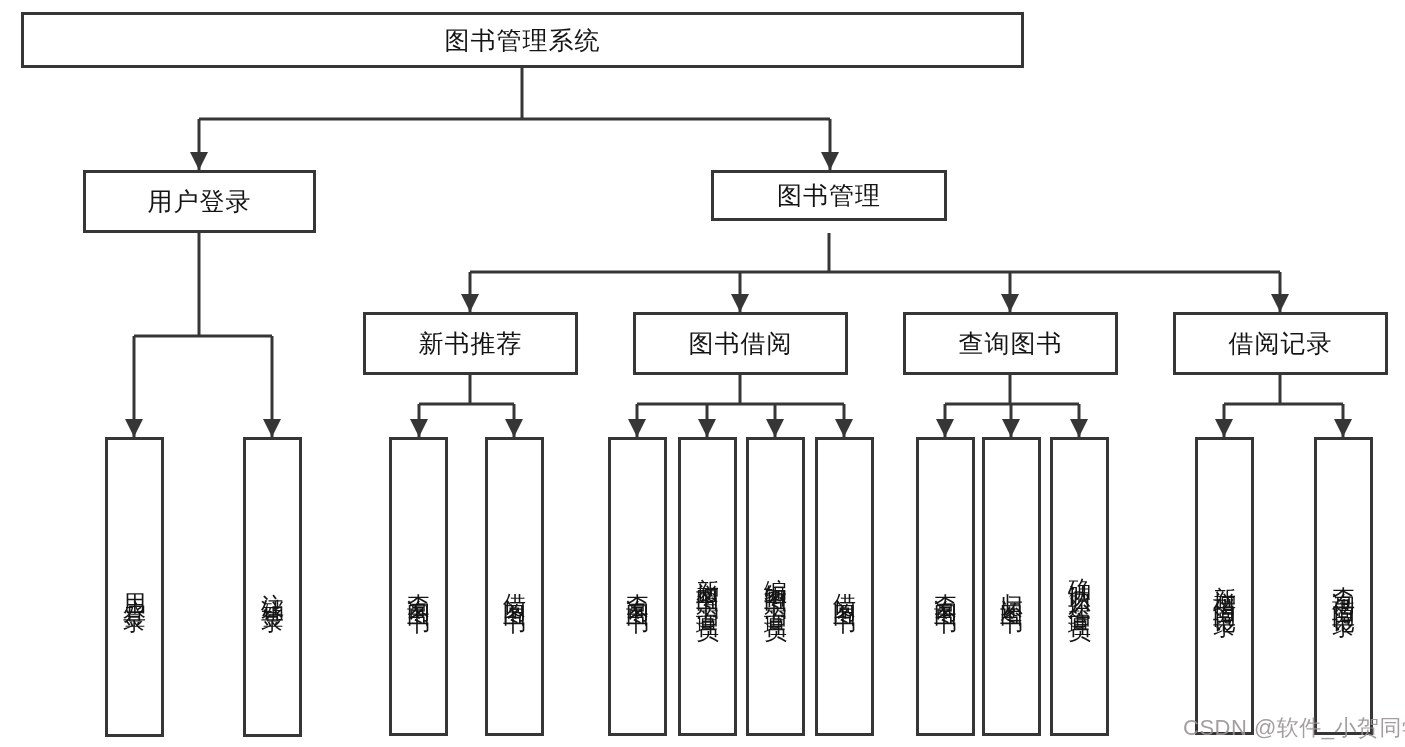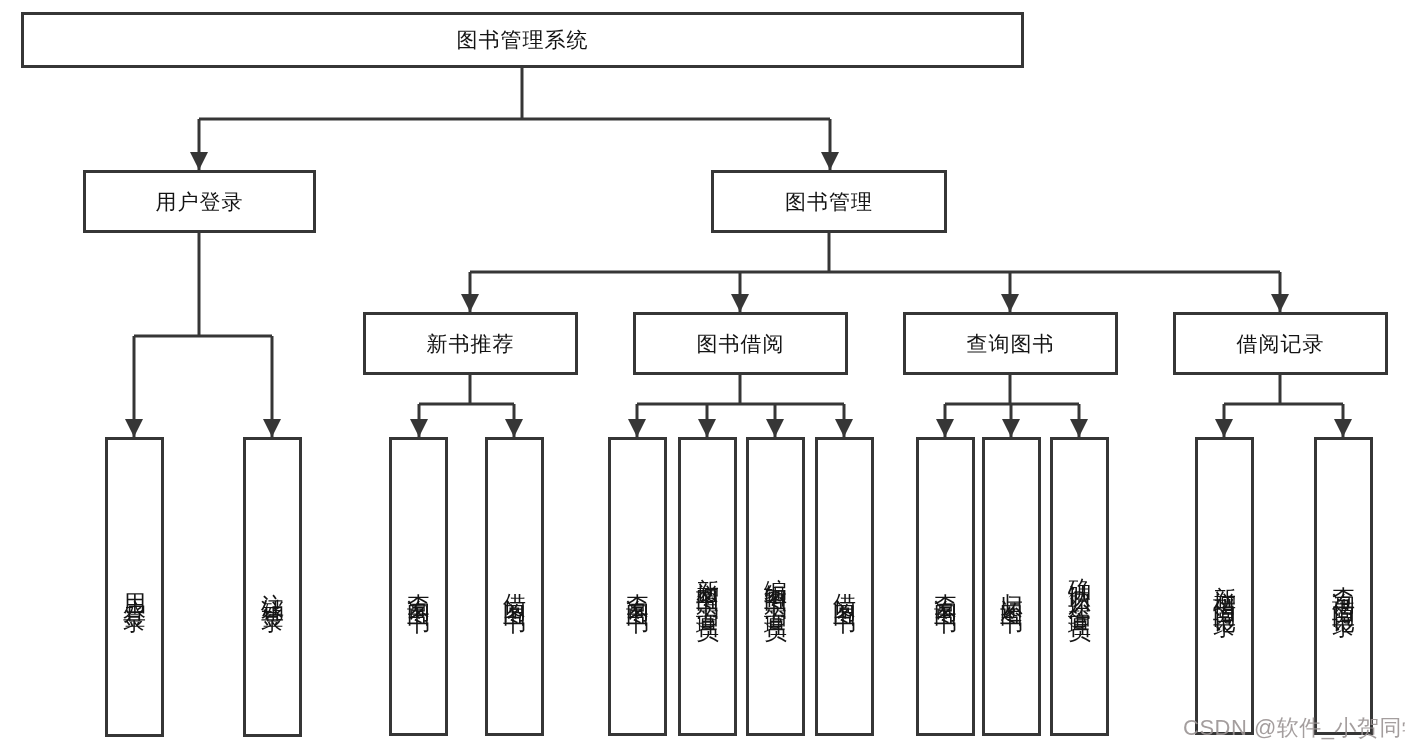--- a/index.html
+++ b/index.html
@@ -23,21 +23,21 @@
   }
   .node {
     position: absolute;
     box-sizing: border-box;
     background: #ffffff;
     border: 3px solid #363636;
     display: flex;
     align-items: center;
     justify-content: center;
     color: #141414;
-    font-size: 21px;
+    font-size: 25px;
     letter-spacing: 1px;
     z-index: 2;
   }
   .vnode span {
     writing-mode: vertical-rl;
     text-orientation: mixed;
     letter-spacing: 6px;
     line-height: 1;
     white-space: nowrap;
   }
@@ -109,21 +109,21 @@
     </g>
   </svg>
 
   <div class="node" style="left:21px; top:12px; width:1003px; height:56px;">
     <span>图书管理系统</span>
   </div>
 
   <div class="node" style="left:83px; top:170px; width:233px; height:63px;">
     <span>用户登录</span>
   </div>
-  <div class="node" style="left:711px; top:170px; width:236px; height:63px;">
+  <div class="node" style="left:711px; top:170px; width:236px; height:51px;">
     <span>图书管理</span>
   </div>
 
   <div class="node" style="left:633px; top:312px; width:215px; height:63px;">
     <span>图书借阅</span>
   </div>
   <div class="node" style="left:363px; top:312px; width:215px; height:63px;">
     <span>新书推荐</span>
   </div>
   <div class="node" style="left:903px; top:312px; width:215px; height:63px;">

